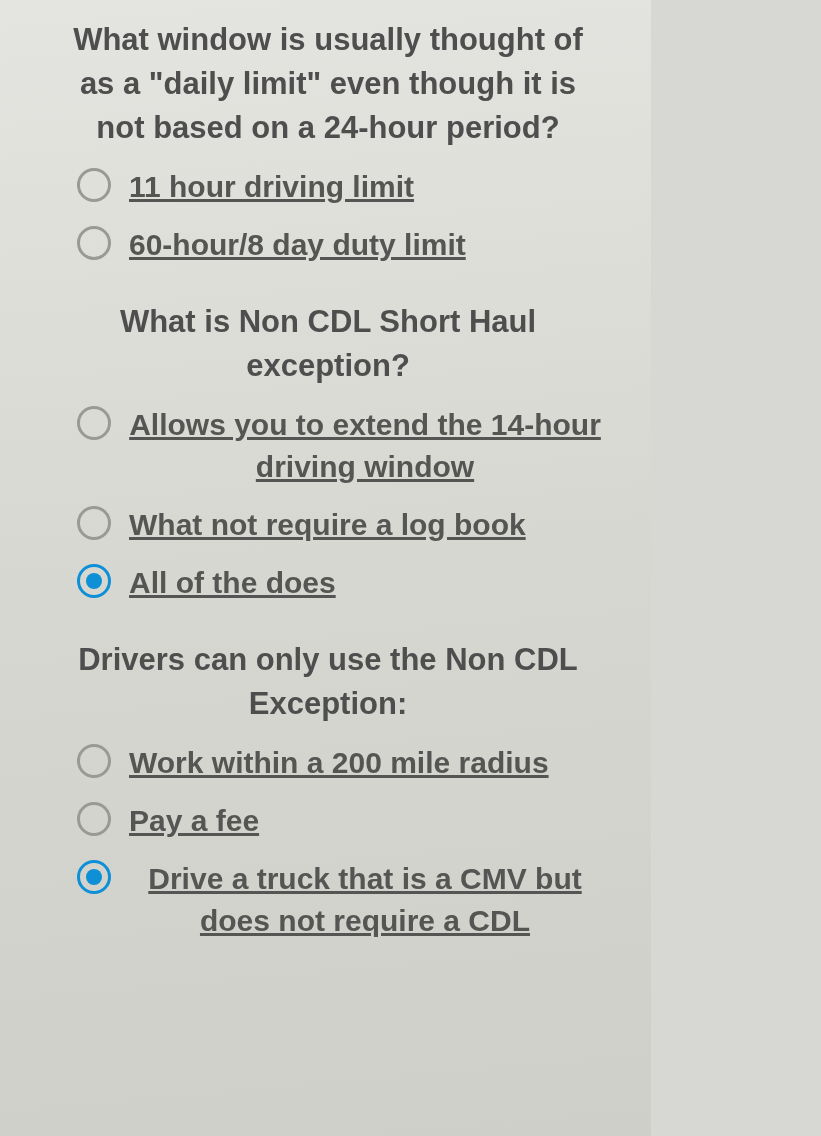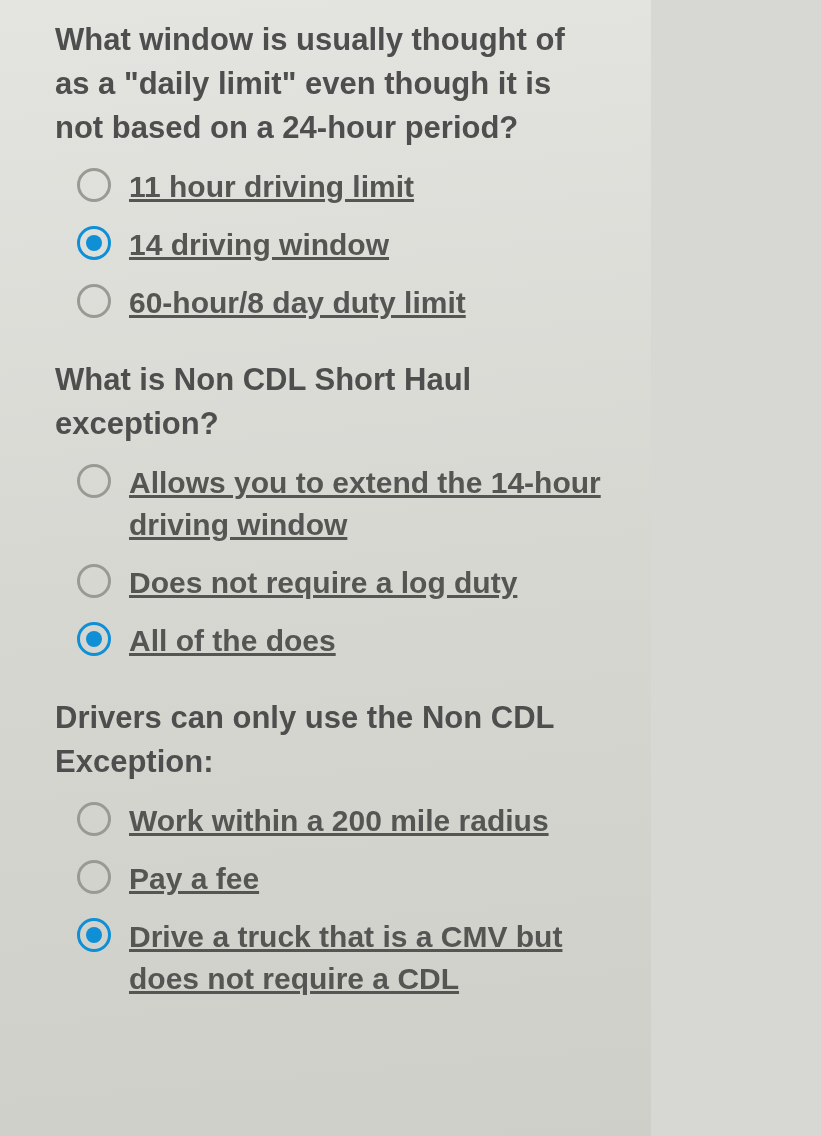--- a/index.html
+++ b/index.html
@@ -10,20 +10,21 @@
     background: #d7d7d3;
     font-family: Arial, Helvetica, sans-serif;
   }
   .sheet {
     box-sizing: border-box;
     width: 651px;
     height: 1136px;
     padding: 18px 50px 4px 55px;
     background: linear-gradient(175deg, #e4e4e0 0%, #d7d7d2 50%, #cfcfca 100%);
     color: #4a4a4a;
+    text-align: center;
   }
   .question {
     margin-bottom: 34px;
   }
   .q-text {
     font-size: 31px;
     font-weight: 700;
     line-height: 1.42;
     color: #4e4e4e;
     margin-bottom: 14px;
@@ -78,40 +79,36 @@
 <div class="sheet">
 
   <div class="question">
     <div class="q-text">What window is usually thought of as a "daily limit" even though it is not based on a 24-hour period?</div>
     <div class="options">
       <div class="option">
         <span class="radio"></span>
         <span class="opt-label">11 hour driving limit</span>
       </div>
       <div class="option">
-        <span class="radio selected"></span>
-        <span class="opt-label">14 driving window</span>
-      </div>
-      <div class="option">
         <span class="radio"></span>
         <span class="opt-label">60-hour/8 day duty limit</span>
       </div>
     </div>
   </div>
 
   <div class="question">
     <div class="q-text">What is Non CDL Short Haul exception?</div>
     <div class="options">
       <div class="option">
         <span class="radio"></span>
         <span class="opt-label">Allows you to extend the 14-hour driving window</span>
       </div>
       <div class="option">
         <span class="radio"></span>
-        <span class="opt-label">Does not require a log duty</span>
+        <span class="opt-label">What not require a log book</span>
       </div>
       <div class="option">
         <span class="radio selected"></span>
         <span class="opt-label">All of the does</span>
       </div>
     </div>
   </div>
 
   <div class="question">
     <div class="q-text">Drivers can only use the Non CDL Exception:</div>

